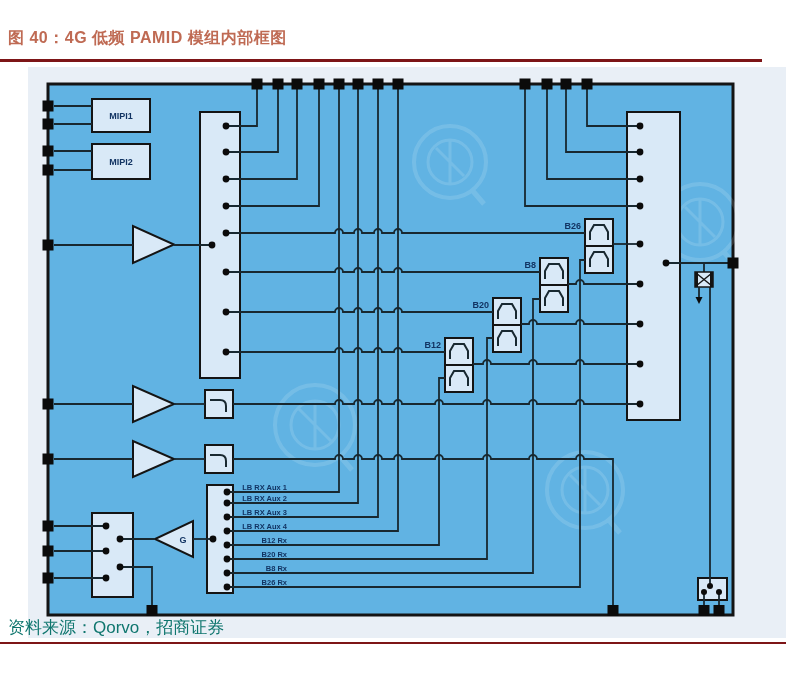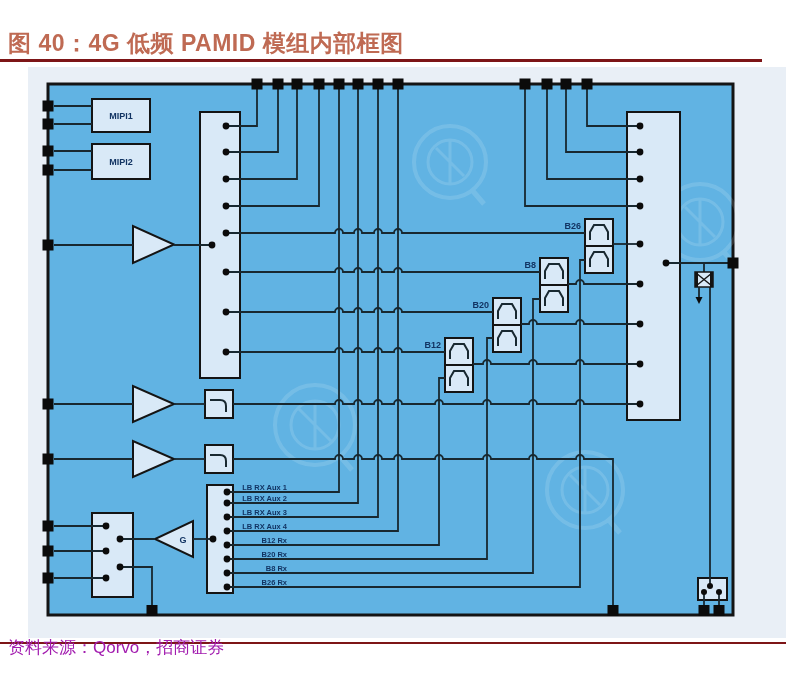--- a/index.html
+++ b/index.html
@@ -1,24 +1,24 @@
 <!DOCTYPE html>
 <html><head>
 <meta charset="utf-8">
 <style>
   html,body{margin:0;padding:0;background:#ffffff;}
   .page{position:relative;width:786px;height:693px;background:#ffffff;overflow:hidden;
         font-family:"Liberation Sans",sans-serif;}
-  .title{position:absolute;left:8px;top:28px;font-size:23px;font-weight:bold;
+  .title{position:absolute;left:8px;top:28px;font-size:16px;font-weight:bold;
          color:#BF6A53;letter-spacing:0.5px;white-space:nowrap;}
   .title-rule{position:absolute;left:0;top:59px;width:762px;height:3px;background:#7D1517;}
   .figure-panel{position:absolute;left:28px;top:67px;width:758px;height:571px;background:#E9EFF6;}
   .diagram-svg{position:absolute;left:0;top:0;}
   .bottom-rule{position:absolute;left:0;top:642px;width:786px;height:2px;background:#7D1517;}
-  .source{position:absolute;left:8px;top:636px;font-size:17px;color:#a21caf;white-space:nowrap;}
+  .source{position:absolute;left:8px;top:616px;font-size:17px;color:#0f766e;white-space:nowrap;}
   
   .w{fill:none;stroke:#182830;stroke-width:1.8;}
   .blk{fill:#D9E9F7;stroke:#141414;stroke-width:2;}
   .canvas{fill:#61B3E3;stroke:#141414;stroke-width:3;}
   .dot{fill:#0b0b0b;}
   .term{fill:#0b0b0b;}
   .glyph{fill:none;stroke:#182830;stroke-width:2;}
   .lbl{font-family:"Liberation Sans",sans-serif;font-weight:bold;fill:#123463;}
   .wm{opacity:0.13;}
   .wm *{stroke:#ffffff;fill:none;}

